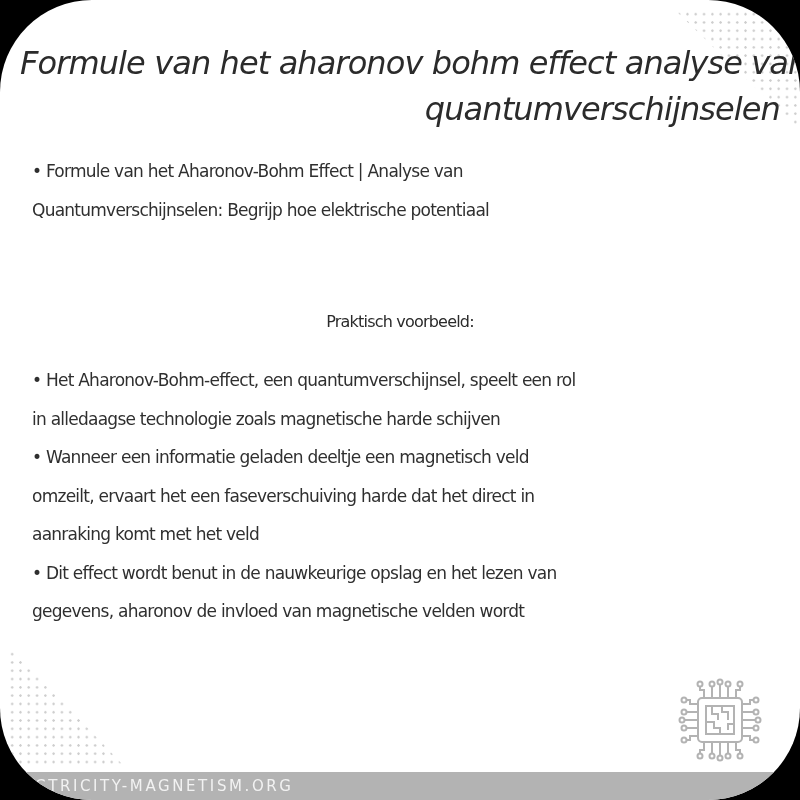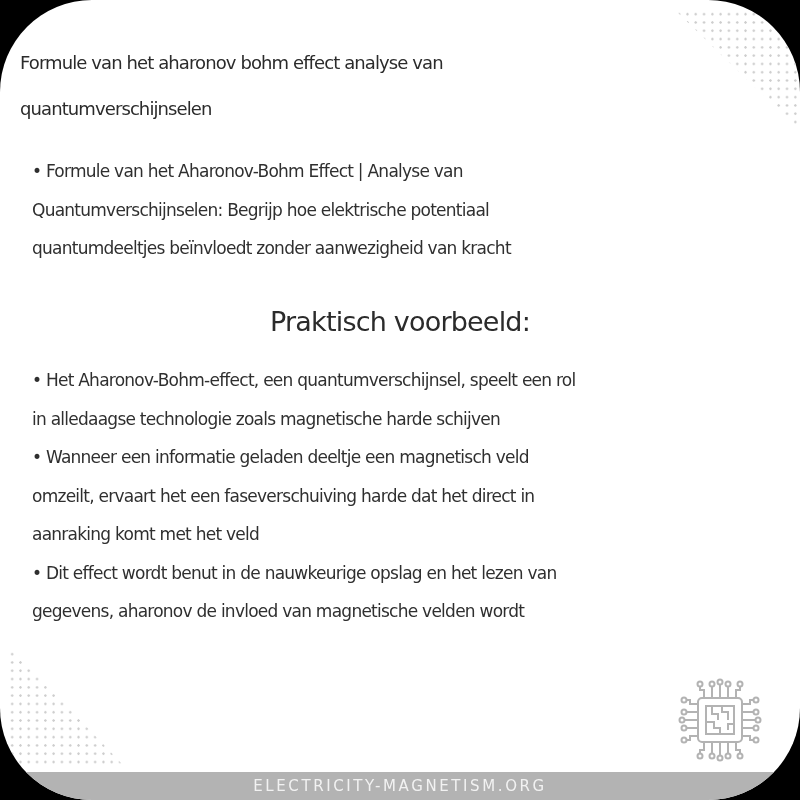--- a/index.html
+++ b/index.html
@@ -17,61 +17,61 @@
   }
   .dots-bl {
     position: absolute; left: 8px; top: 650px; width: 115px; height: 115px;
     background-image: radial-gradient(circle, #c8c8c8 1px, transparent 1.4px);
     background-size: 8.3px 8.3px;
     clip-path: polygon(0 0, 5% 0, 100% 100%, 0 100%);
     opacity: 0.9;
   }
   .title {
     position: absolute; left: 20px; right: 20px; top: 40px;
-    text-align: left; font-family: "DejaVu Sans", sans-serif;
-    font-size: 18px; line-height: 46px; color: #2b2b2b;
+    text-align: right; font-family: "DejaVu Sans", sans-serif;
+    font-size: 32px; line-height: 46px; color: #2b2b2b;
     letter-spacing: -0.9px;
+    font-style: italic;
   }
   .para {
     position: absolute; left: 32px; right: 30px;
     font-family: "DejaVu Sans", sans-serif; font-size: 17px;
     line-height: 38.5px; color: #2f2f2f; letter-spacing: -0.75px;
   }
   .p1 { top: 152px; }
   .subhead {
     position: absolute; left: 0; right: 0; top: 302px; text-align: center;
-    font-family: "DejaVu Sans", sans-serif; font-size: 27px; color: #2b2b2b;
+    font-family: "DejaVu Sans", sans-serif; font-size: 16px; color: #2b2b2b;
     letter-spacing: -0.8px; line-height: 40px;
   }
   .p2 { top: 361px; }
   .line { display: block; white-space: nowrap; }
   .footer {
     position: absolute; left: 0; right: 0; top: 772px; height: 28px;
-    background: #b3b3b3; text-align: center;
+    background: #b3b3b3; 
     font-family: "DejaVu Sans", sans-serif; font-size: 15px; color: #f2f2f2;
     letter-spacing: 2.6px; line-height: 28px;
   }
   .chip { position: absolute; left: 676px; top: 676px; width: 88px; height: 88px; }
 </style>
 </head>
 <body>
 
 <div class="card">
   <div class="dots-tr"></div>
   <div class="dots-bl"></div>
 
   <div class="title">
     <span class="line">Formule van het aharonov bohm effect analyse van</span>
     <span class="line">quantumverschijnselen</span>
   </div>
 
   <div class="para p1">
     <span class="line">• Formule van het Aharonov-Bohm Effect | Analyse van</span>
     <span class="line">Quantumverschijnselen: Begrijp hoe elektrische potentiaal</span>
-    <span class="line">quantumdeeltjes beïnvloedt zonder aanwezigheid van kracht</span>
   </div>
 
   <div class="subhead">Praktisch voorbeeld:</div>
 
   <div class="para p2">
     <span class="line">• Het Aharonov-Bohm-effect, een quantumverschijnsel, speelt een rol</span>
     <span class="line">in alledaagse technologie zoals magnetische harde schijven</span>
     <span class="line">• Wanneer een informatie geladen deeltje een magnetisch veld</span>
     <span class="line">omzeilt, ervaart het een faseverschuiving harde dat het direct in</span>
     <span class="line">aanraking komt met het veld</span>

